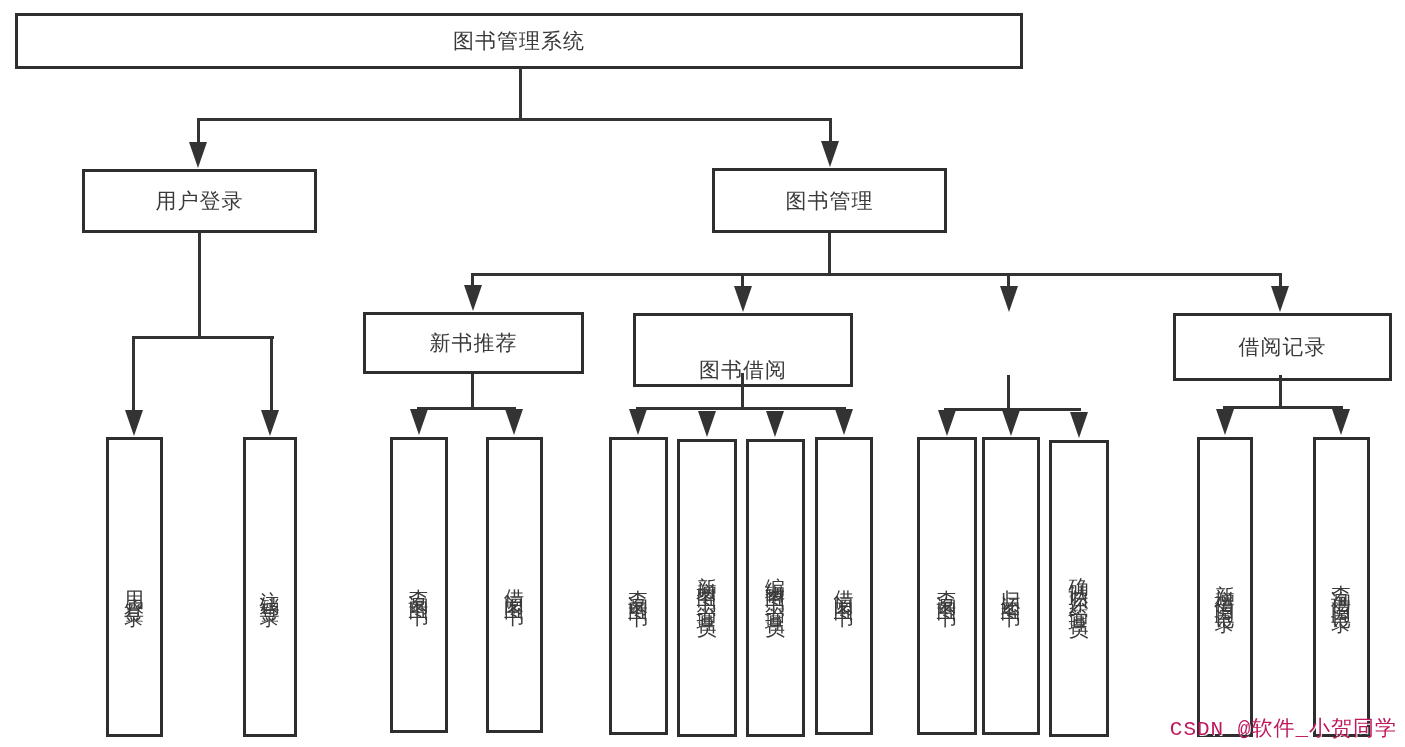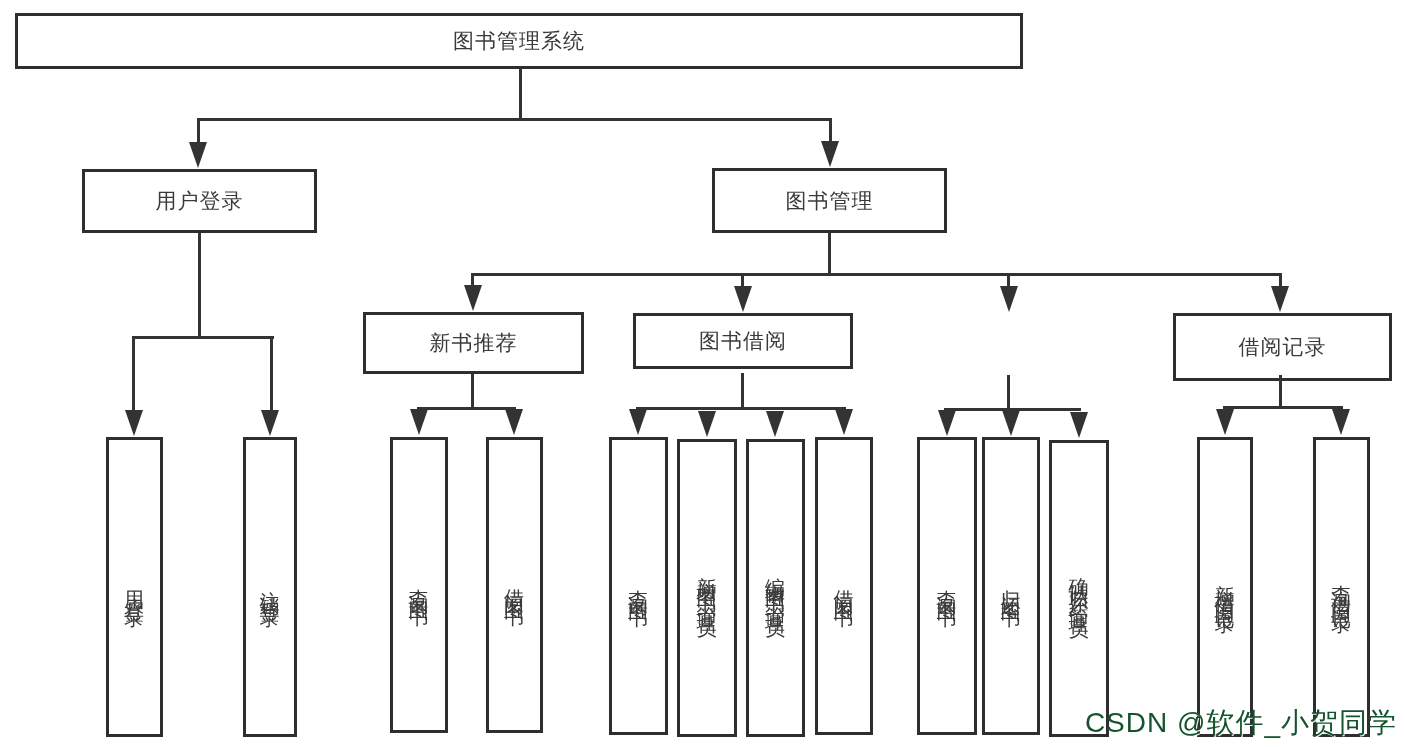--- a/index.html
+++ b/index.html
@@ -53,24 +53,25 @@
     width: 0;
     height: 0;
     border-left: 9px solid transparent;
     border-right: 9px solid transparent;
     border-top: 26px solid #333333;
   }
   #watermark {
     position: absolute;
     right: 8px;
     bottom: 5px;
-    font-size: 28px;
-    color: #14532d;
+    font-size: 21px;
+    color: #be185d;
     text-shadow: 1px 1px 0 rgba(255,255,255,0.9);
     letter-spacing: 1px;
+    font-family: Liberation Mono, monospace;
   }
 </style>
 </head>
 <body>
 
 <div id="canvas">
 
   <div class="node" style="left:15px; top:13px; width:1008px; height:56px;">
     <span>图书管理系统</span>
   </div>
@@ -78,21 +79,21 @@
   <div class="node" style="left:82px; top:169px; width:235px; height:64px;">
     <span>用户登录</span>
   </div>
   <div class="node" style="left:363px; top:312px; width:221px; height:62px;">
     <span>新书推荐</span>
   </div>
 
   <div class="node" style="left:712px; top:168px; width:235px; height:65px;">
     <span>图书管理</span>
   </div>
-  <div class="node" style="left:633px; top:313px; width:220px; height:56px;">
+  <div class="node" style="left:633px; top:313px; width:220px; height:74px;align-items:flex-end;">
     <span>图书借阅</span>
   </div>
   <div class="node" style="left:1173px; top:313px; width:219px; height:68px;">
     <span>借阅记录</span>
   </div>
 
   <div class="vnode" style="left:106px; top:437px; width:57px; height:300px;">
     <span>用户登录</span>
   </div>
   <div class="vnode" style="left:243px; top:437px; width:54px; height:300px;">

